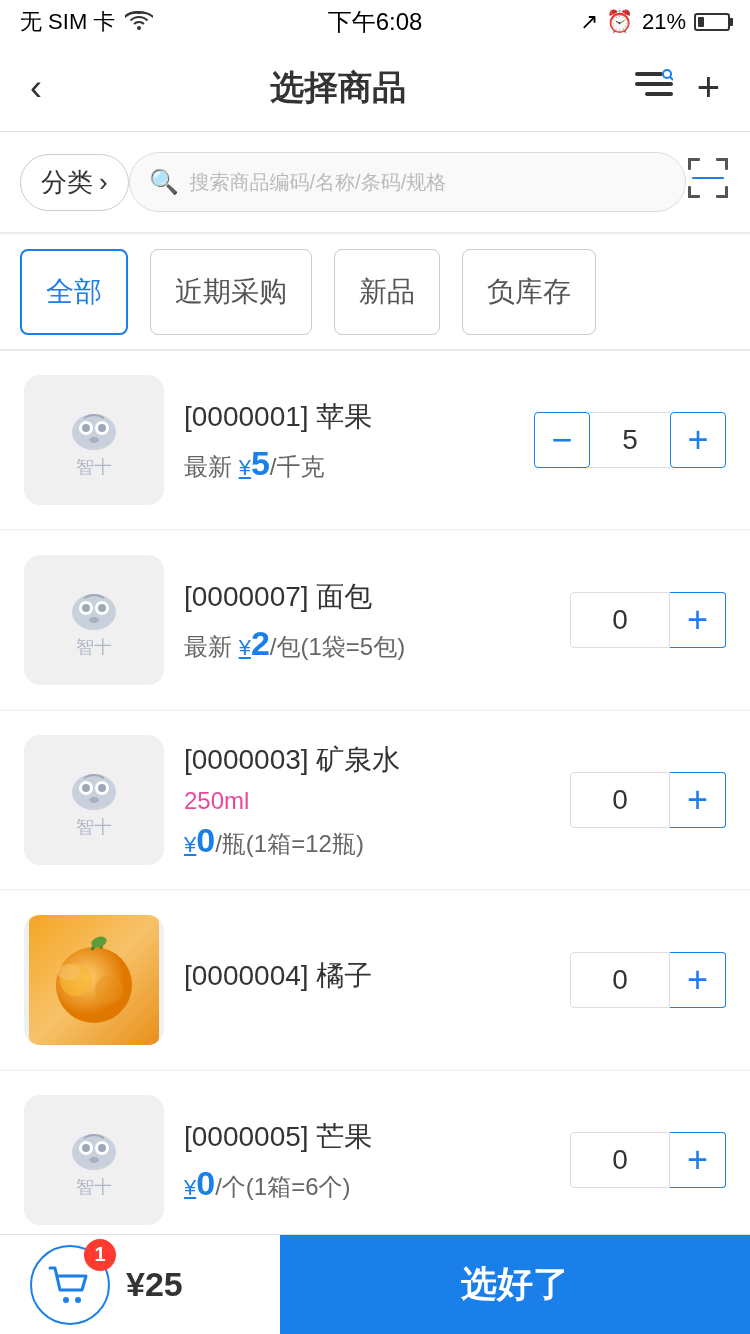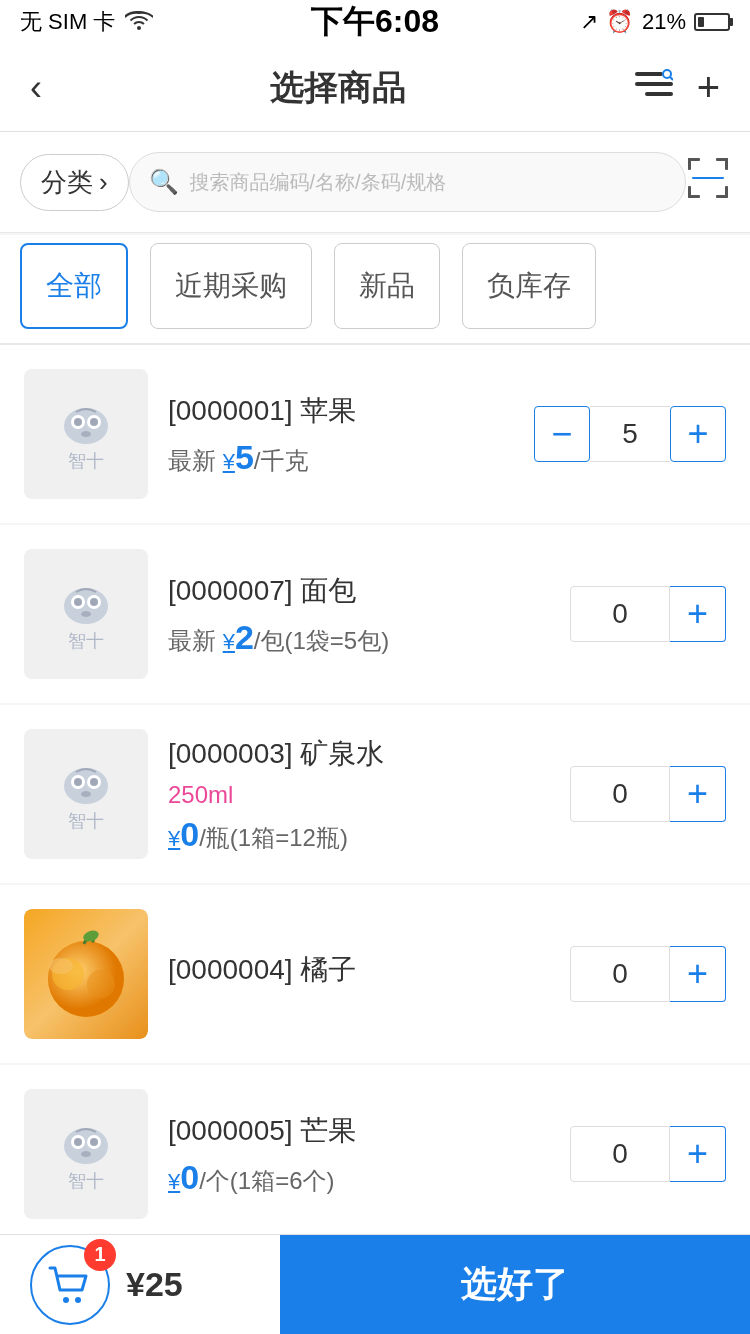--- a/index.html
+++ b/index.html
@@ -24,22 +24,22 @@
       font-size: 24px;
       font-weight: 500;
     }
     .status-left {
       display: flex;
       align-items: center;
       gap: 10px;
       font-size: 22px;
     }
     .status-center {
-      font-size: 32px;
-      font-weight: 700;
+      font-size: 24px;
+      font-weight: 400;
       position: absolute;
       left: 50%;
       transform: translateX(-50%);
     }
     .status-right {
       display: flex;
       align-items: center;
       gap: 8px;
       font-size: 22px;
     }
@@ -157,21 +157,21 @@
       border-bottom: 2px solid #e8e8e8;
       margin-top: 2px;
     }
     .tab-item {
       padding: 22px 24px;
       font-size: 28px;
       color: #555;
       cursor: pointer;
       border-radius: 8px;
       border: 1px solid #ccc;
-      margin: 8px 6px 14px 0;
+      margin: 14px 6px 14px 0;
       background: #fff;
     }
     .tab-item.active {
       color: #1a7fe8;
       border: 2px solid #1a7fe8;
       background: #fff;
     }
 
     
     .product-list {
@@ -179,23 +179,23 @@
     }
     .product-item {
       background: #fff;
       display: flex;
       align-items: center;
       padding: 24px 24px;
       margin-bottom: 2px;
       gap: 20px;
     }
     .product-thumb {
-      width: 124px;
+      width: 140px;
       height: 130px;
-      border-radius: 8px;
+      border-radius: 16px;
       overflow: hidden;
       flex-shrink: 0;
       background: #f0f0f0;
       display: flex;
       align-items: center;
       justify-content: center;
     }
     .owl-logo {
       color: #b0b8c8;
       font-size: 52px;

